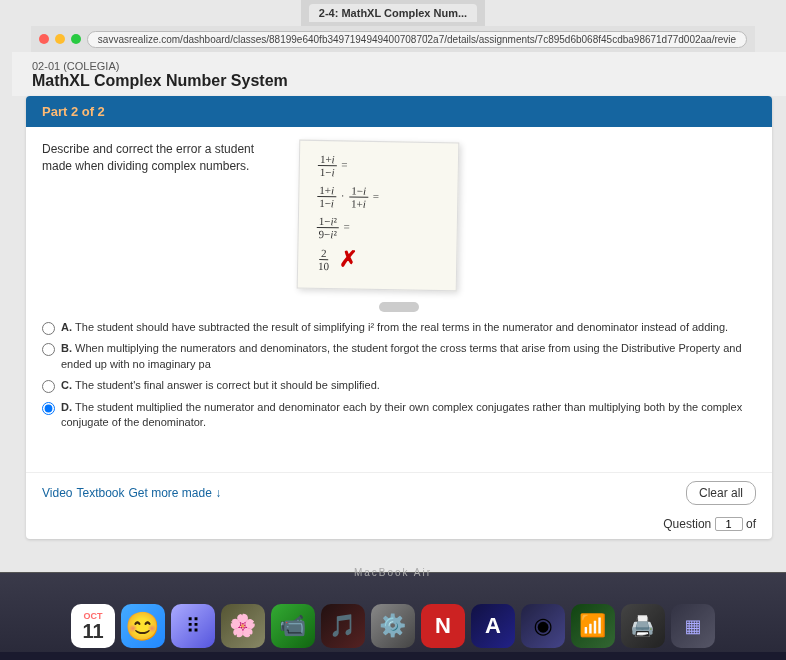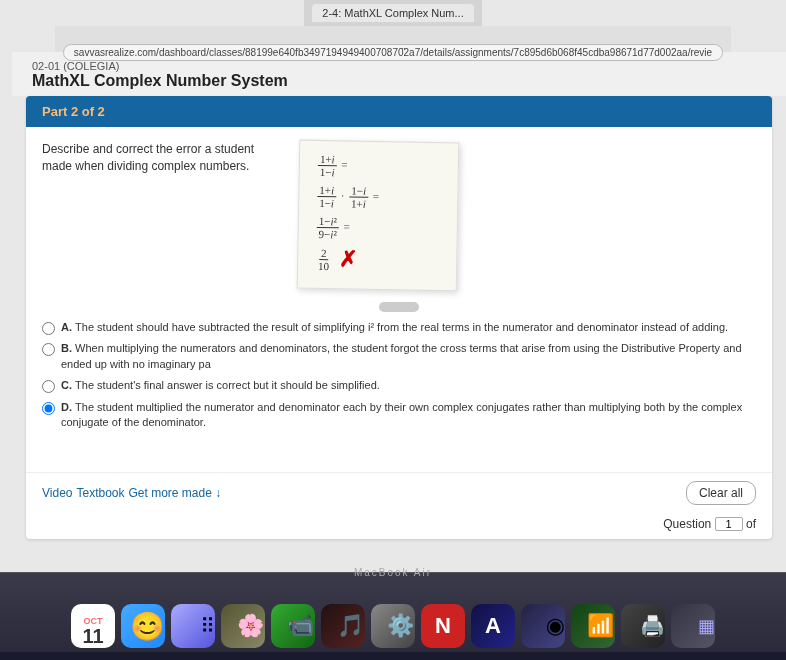--- a/index.html
+++ b/index.html
@@ -32,27 +32,27 @@
     .tab {
       background: #e8e8e8;
       padding: 4px 12px;
       font-size: 11px;
       border-radius: 4px 4px 0 0;
       color: #333;
       max-width: 180px;
       white-space: nowrap;
       overflow: hidden;
       text-overflow: ellipsis;
+      font-weight: bold;
     }
     .browser-top {
       display: flex;
       align-items: center;
       padding: 4px 8px;
       gap: 6px;
-      flex-direction: column;
     }
     .dot { width: 10px; height: 10px; border-radius: 50%; }
     .dot-red { background: #ff5f57; }
     .dot-yellow { background: #ffbd2e; }
     .dot-green { background: #28ca41; }
 
     
     .page-bg {
       background: #f0f0f0;
       height: calc(660px - 60px - 80px);
@@ -234,21 +234,21 @@
       align-items: center;
       gap: 2px;
     }
 
     .dock-icon {
       width: 44px;
       height: 44px;
       border-radius: 10px;
       display: flex;
       align-items: center;
-      justify-content: flex-end;
+      justify-content: center;
       font-size: 24px;
       cursor: pointer;
     }
 
     .dock-date {
       display: flex;
       flex-direction: column;
       align-items: center;
       justify-content: center;
       font-size: 10px;

